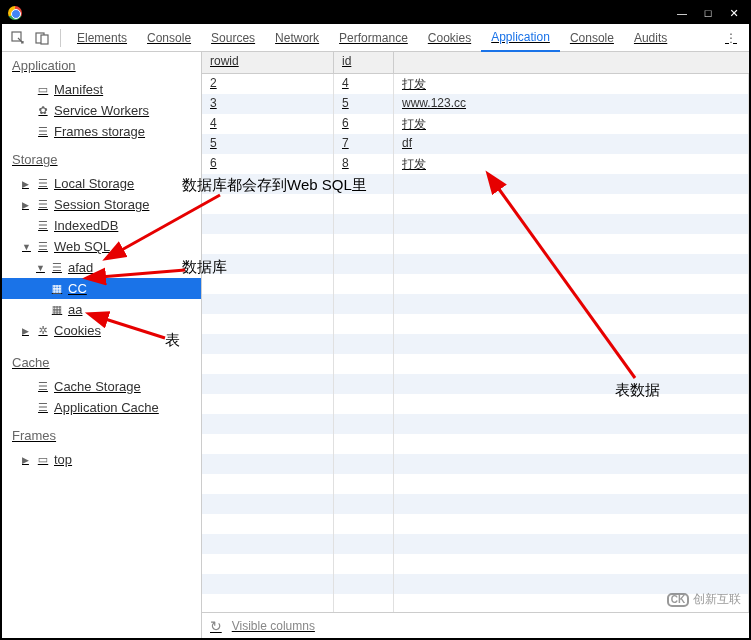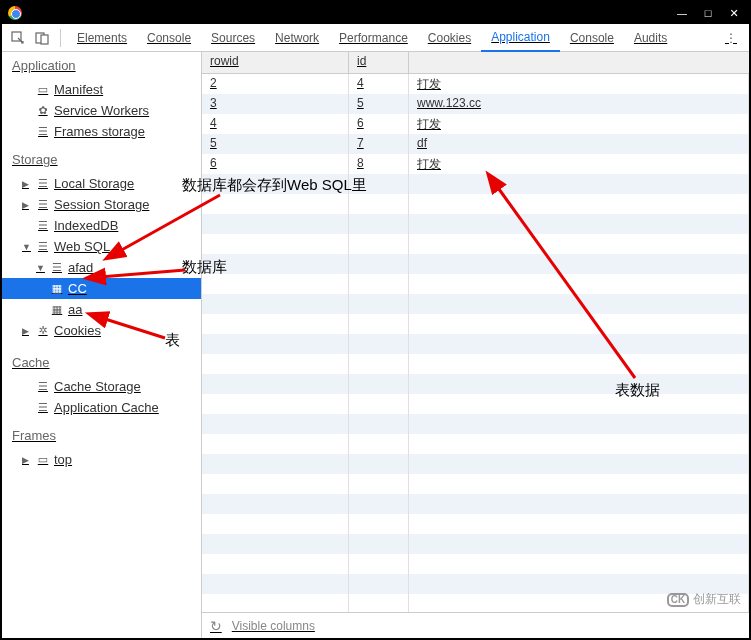--- a/index.html
+++ b/index.html
@@ -30,21 +30,21 @@
 .sidebar .item .tri { width: 10px; display: inline-block; font-size: 9px; color: #666; }
 .sidebar .item .icn { width: 14px; height: 14px; display: inline-flex; align-items: center; justify-content: center; color: #666; font-size: 11px; }
 .sidebar .item.l2 { padding-left: 34px; }
 .sidebar .item.l3 { padding-left: 48px; }
 .sidebar .item.selected { background: #1a73e8; color: #fff; }
 .sidebar .item.selected .tri, .sidebar .item.selected .icn { color: #fff; }
 
 .content { flex: 1; display: flex; flex-direction: column; position: relative; }
 .table-header { display: flex; height: 22px; border-bottom: 1px solid #ccc; background: #f0f0f0; }
 .table-header .col { border-right: 1px solid #ccc; padding: 2px 8px; font-size: 12px; color: #333; }
-.col-rowid { width: 147px; }
+.col-rowid { width: 132px; }
 .col-id { width: 60px; }
 .col-logname { flex: 1; }
 .table-body { flex: 1; overflow-y: auto; }
 .row { display: flex; height: 20px; font-size: 12px; color: #333; }
 .row:nth-child(even) { background: #eef3fa; }
 .row .cell { border-right: 1px solid #e0e0e0; padding: 2px 8px; }
 
 .statusbar { height: 26px; border-top: 1px solid #ccc; display: flex; align-items: center; padding: 0 8px; font-size: 12px; color: #888; gap: 10px; }
 .statusbar .refresh { font-size: 14px; }
 

